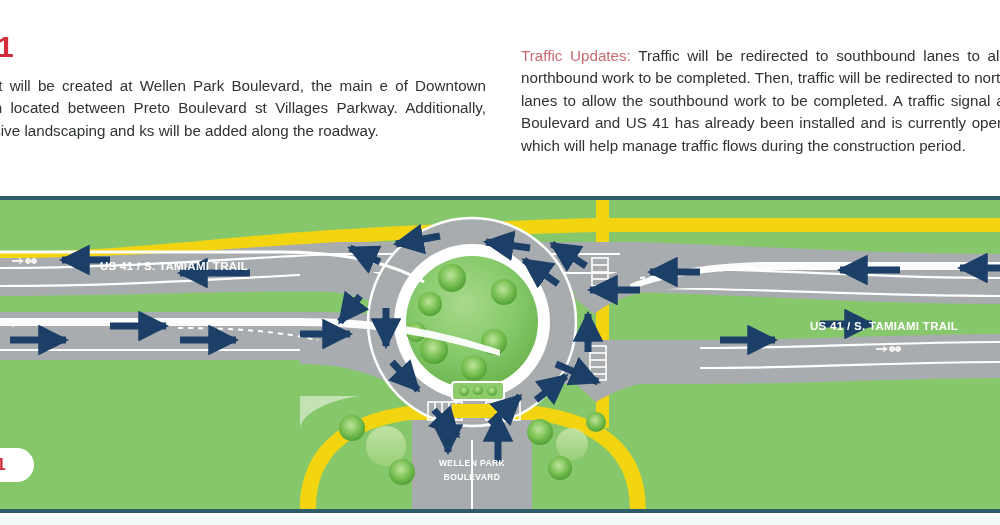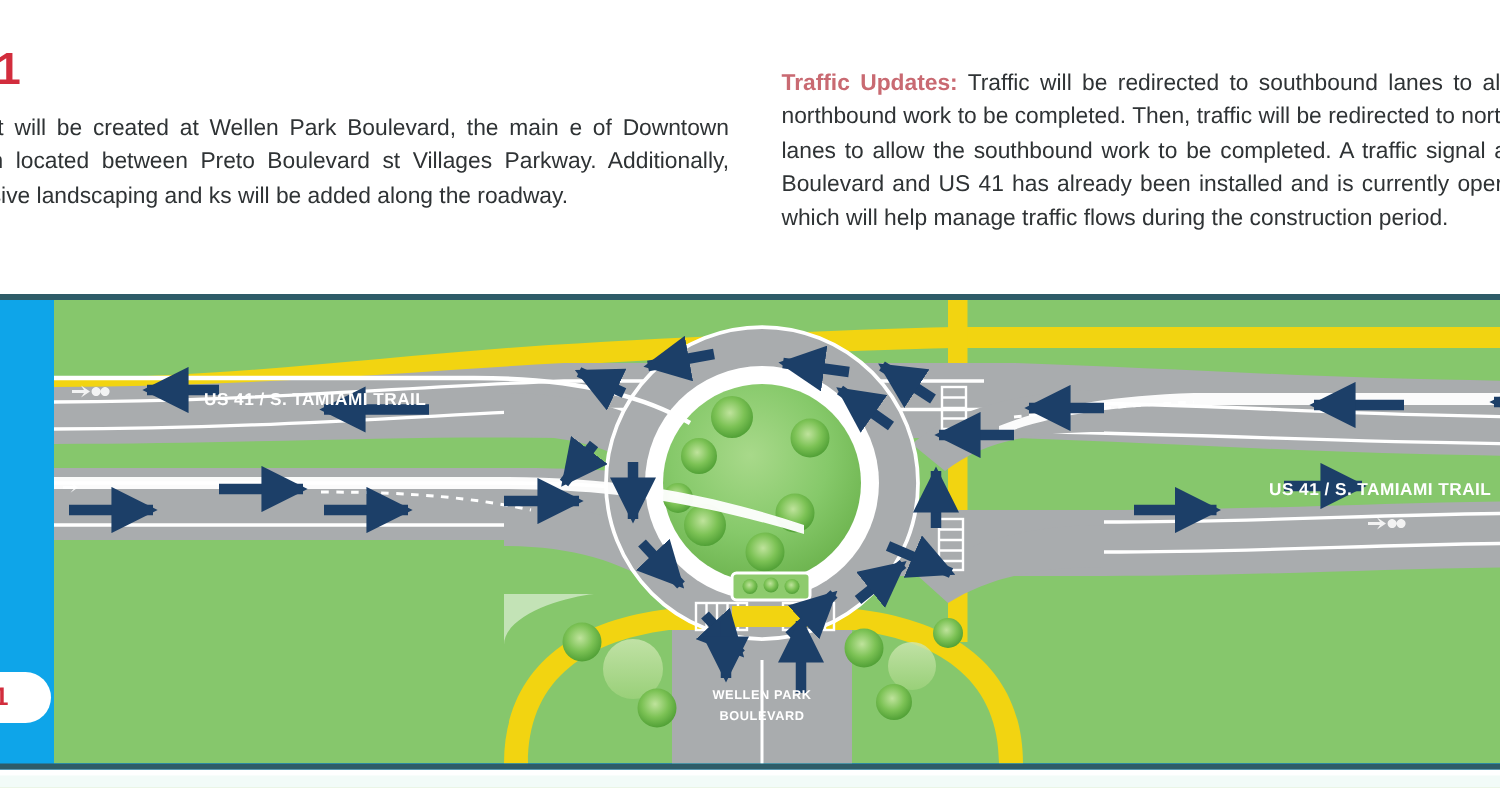--- a/index.html
+++ b/index.html
@@ -57,34 +57,33 @@
     position: absolute;
     left: 521px;
     top: 45px;
     width: 530px;
   }
 
   .col-right .body-copy { text-align: justify; }
 
   .lead-label {
     color: #c96a72;
-    font-weight: bold;
+    font-weight: normal;
     margin-top: 32px;
   }
 
   
   .map-frame {
     position: absolute;
     left: 0; top: 196px;
     width: 1000px; height: 317px;
     border-top: 4px solid #2e5c68;
     border-bottom: 4px solid #2e5c68;
-    background: #0ea5e9;
+    background: #1d4ed8;
     overflow: hidden;
-    padding-left: 36px;
   }
   .map-svg { display: block; width: 1000px; height: 309px; }
 
   .footer-strip {
     position: absolute;
     left: 0; top: 517px;
     width: 1000px; height: 8px;
     background: #f2fbf8;
   }
 

